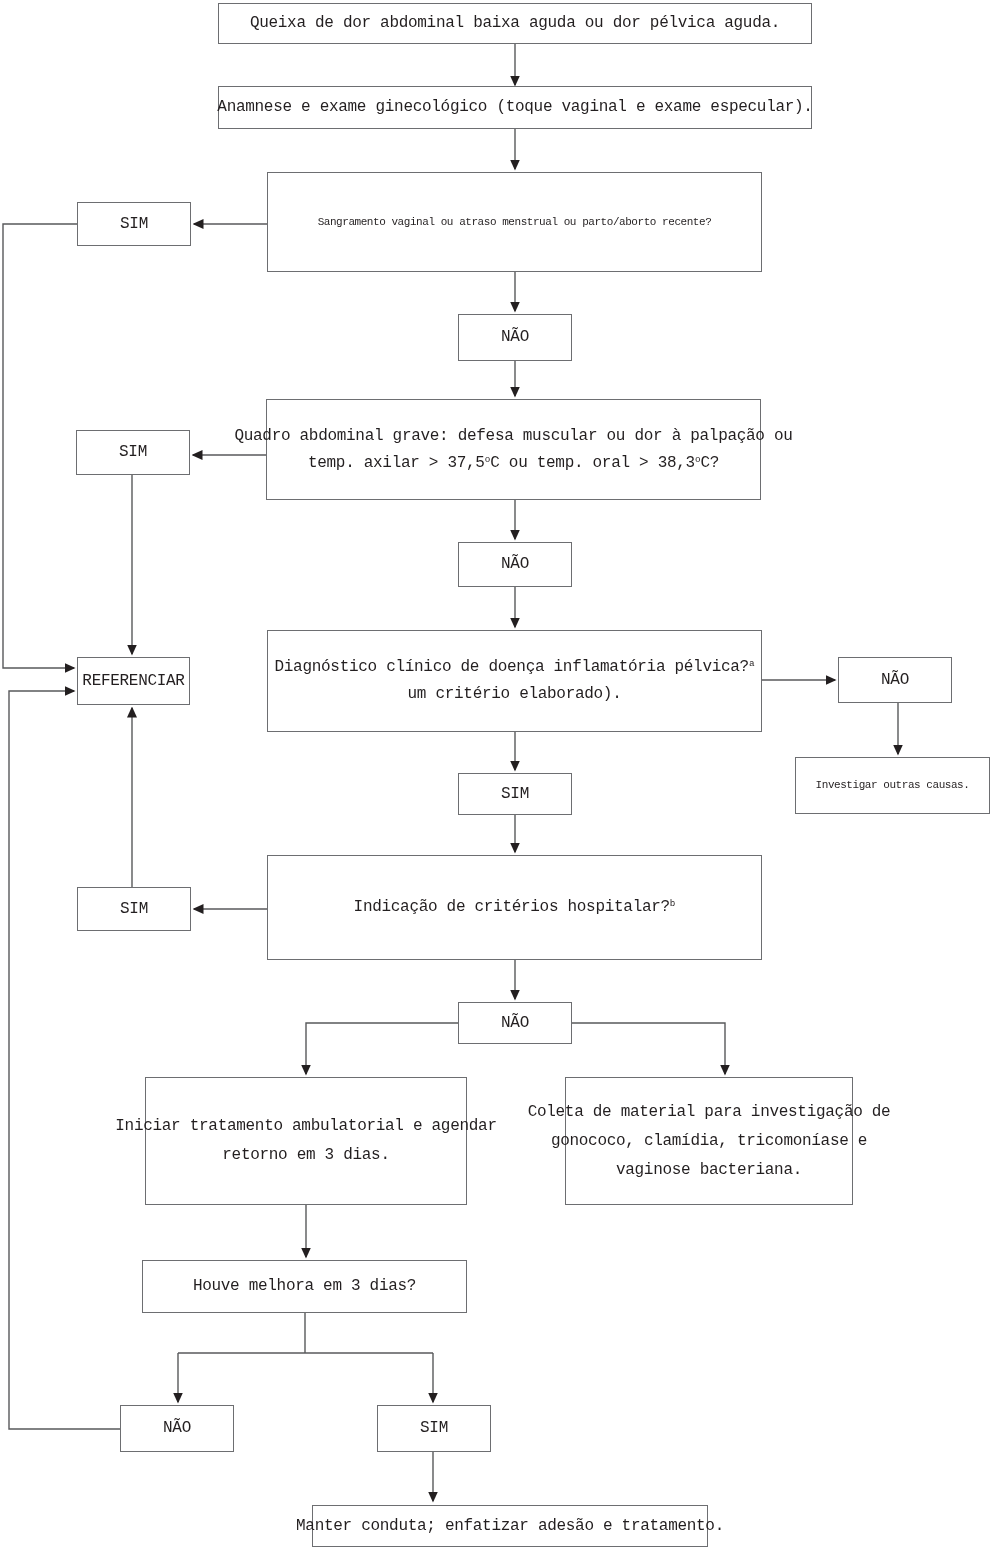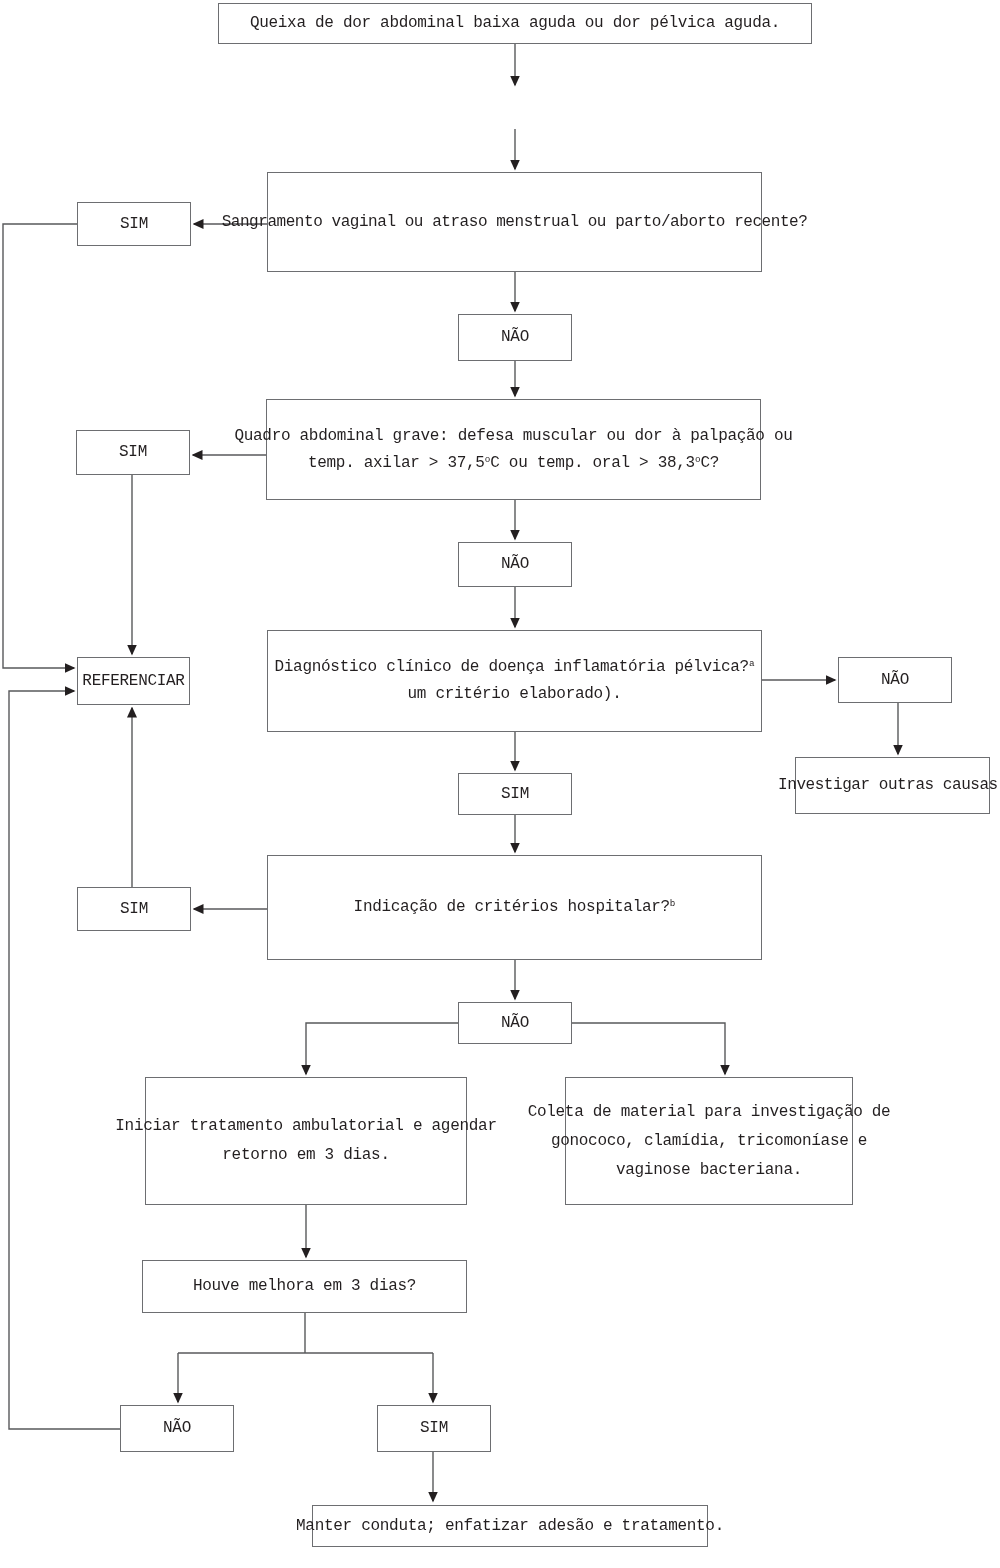--- a/index.html
+++ b/index.html
@@ -28,21 +28,21 @@
     flex-direction: column;
     align-items: center;
     justify-content: center;
     text-align: center;
     font-size: 16px;
     letter-spacing: -0.3px;
     line-height: 27px;
   }
   .box .line { white-space: nowrap; }
   .lh29 { line-height: 29px; }
-  .fit  { font-size: 16px; letter-spacing: -0.45px; }
+  .fit  { font-size: 11px; letter-spacing: -0.45px; }
   sup {
     font-size: 0.58em;
     vertical-align: 0.5em;
     line-height: 0;
     letter-spacing: 0;
   }
 </style>
 </head>
 <body>
 
@@ -81,20 +81,23 @@
       <path d="M433,1353 V1402" marker-end="url(#arrow)"></path>
       <path d="M120,1429 H9 V691 H74" marker-end="url(#arrow)"></path>
       <path d="M433,1452 V1501" marker-end="url(#arrow)"></path>
     </g>
   </svg>
 
   <div class="box" style="left:218px; top:3px; width:594px; height:41px">
     <div class="line">Queixa de dor abdominal baixa aguda ou dor pélvica aguda.</div>
   </div>
 
+  <div class="box" style="left:218px; top:86px; width:594px; height:43px">
+    <div class="line">Anamnese e exame ginecológico (toque vaginal e exame especular).</div>
+  </div>
 
   <div class="box" style="left:267px; top:172px; width:495px; height:100px">
     <div class="line fit">Sangramento vaginal ou atraso menstrual ou parto/aborto recente?</div>
   </div>
 
   <div class="box" style="left:77px; top:202px; width:114px; height:44px">
     <div class="line">SIM</div>
   </div>
 
   <div class="box" style="left:458px; top:314px; width:114px; height:47px">

